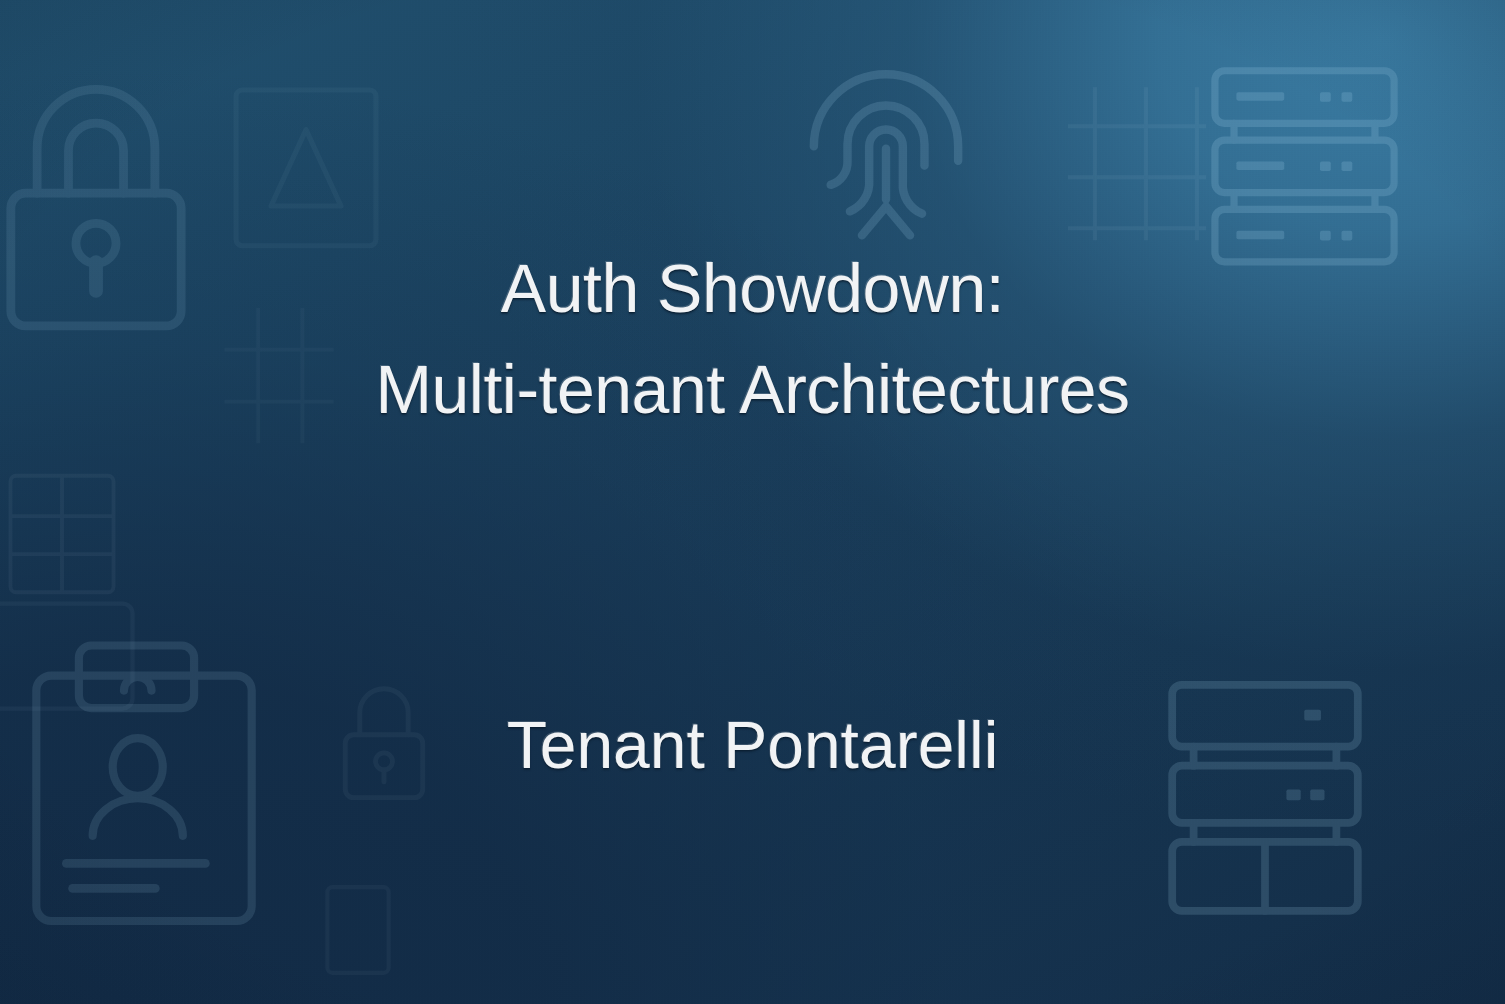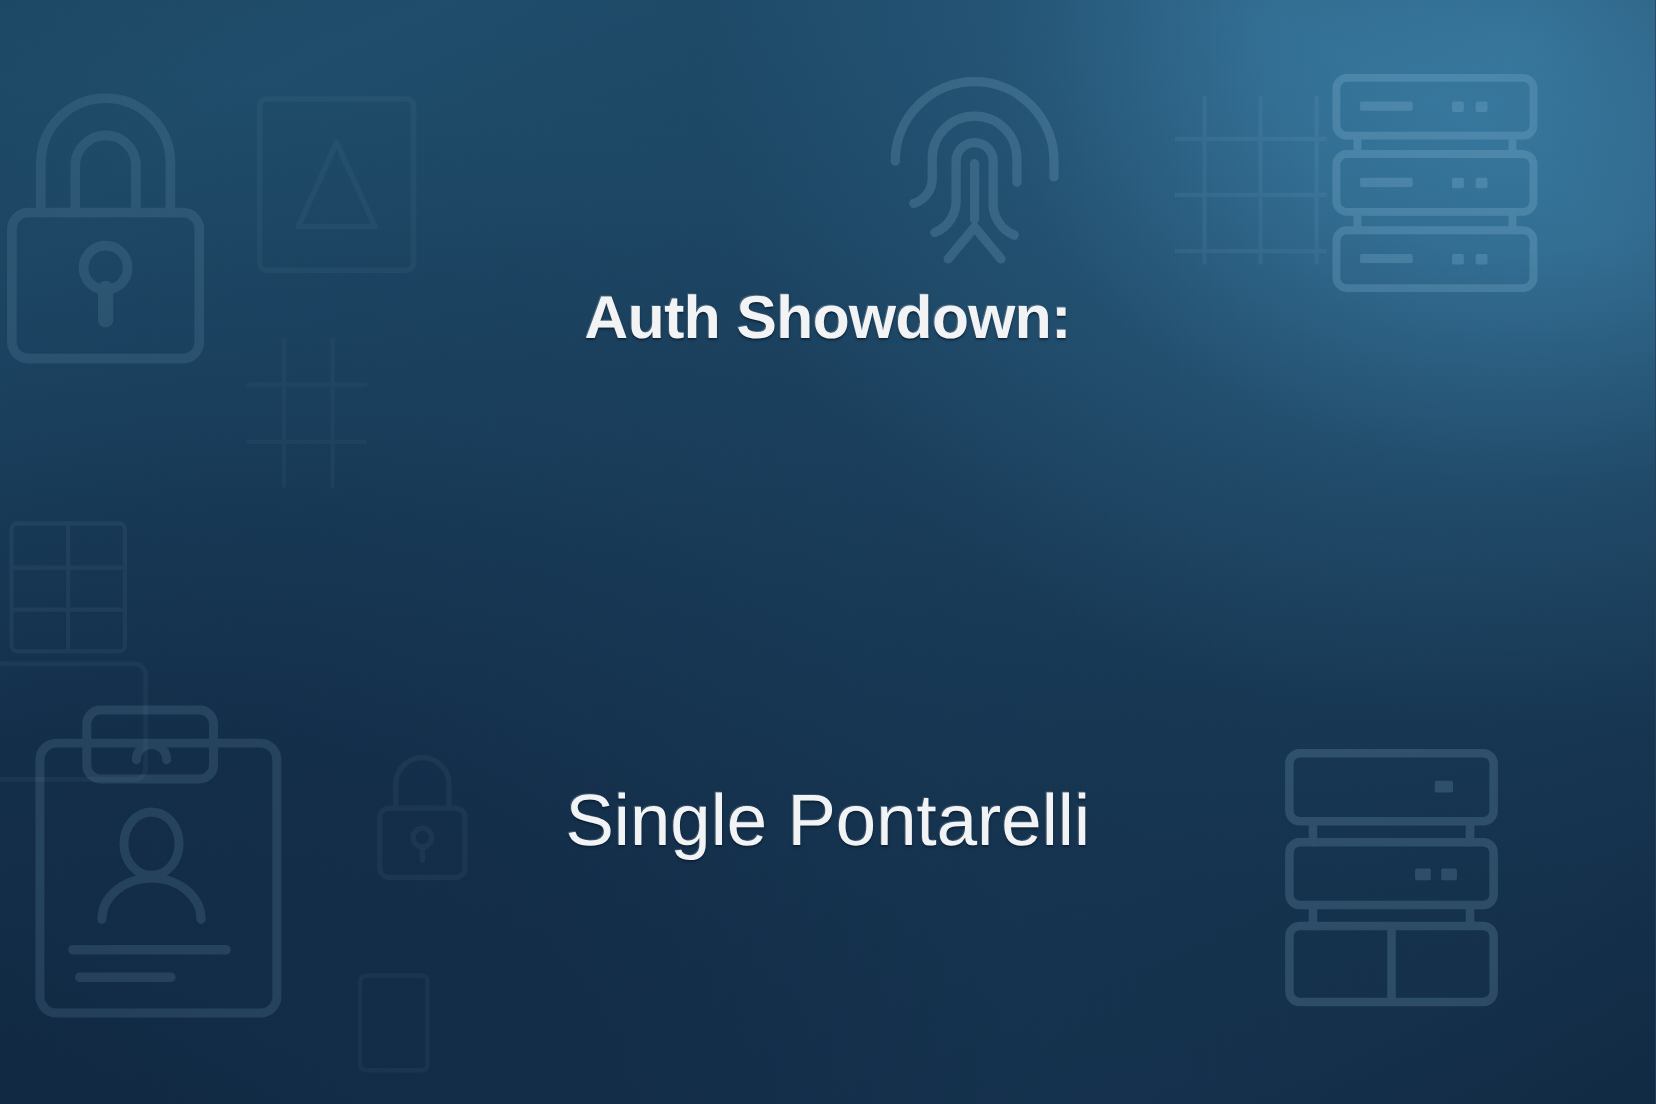--- a/index.html
+++ b/index.html
@@ -74,22 +74,22 @@
     position: absolute;
     left: 0;
     right: 0;
     top: 238px;
     text-align: center;
     z-index: 5;
   }
   .title-line {
     color: #f1f3f5;
     font-family: "Liberation Sans", sans-serif;
-    font-weight: 700;
-    font-size: 55px;
+    font-weight: 400;
+    font-size: 68px;
     line-height: 101px;
     letter-spacing: -0.5px;
     white-space: nowrap;
     text-shadow:
        0 2px 2px rgba(8, 24, 40, 0.55),
        0 1px 0 rgba(8, 24, 40, 0.40),
       -1px -1px 0 rgba(255,255,255,0.18);
   }
   #author {
     position: absolute;
@@ -230,17 +230,18 @@
         <rect x="122" y="92" width="12" height="9" rx="1.5"></rect>
       </g>
     </svg>
   </div>
 
   <div id="grain"></div>
   <div id="vignette"></div>
 
   <div id="text-block">
     <div class="title-line">Auth Showdown:</div>
-  </div>
-
-  <div id="author">Single Pontarelli</div>
+    <div class="title-line">Multi-tenant Architectures</div>
+  </div>
+
+  <div id="author">Tenant Pontarelli</div>
 
 </div>
 
 </body></html>

